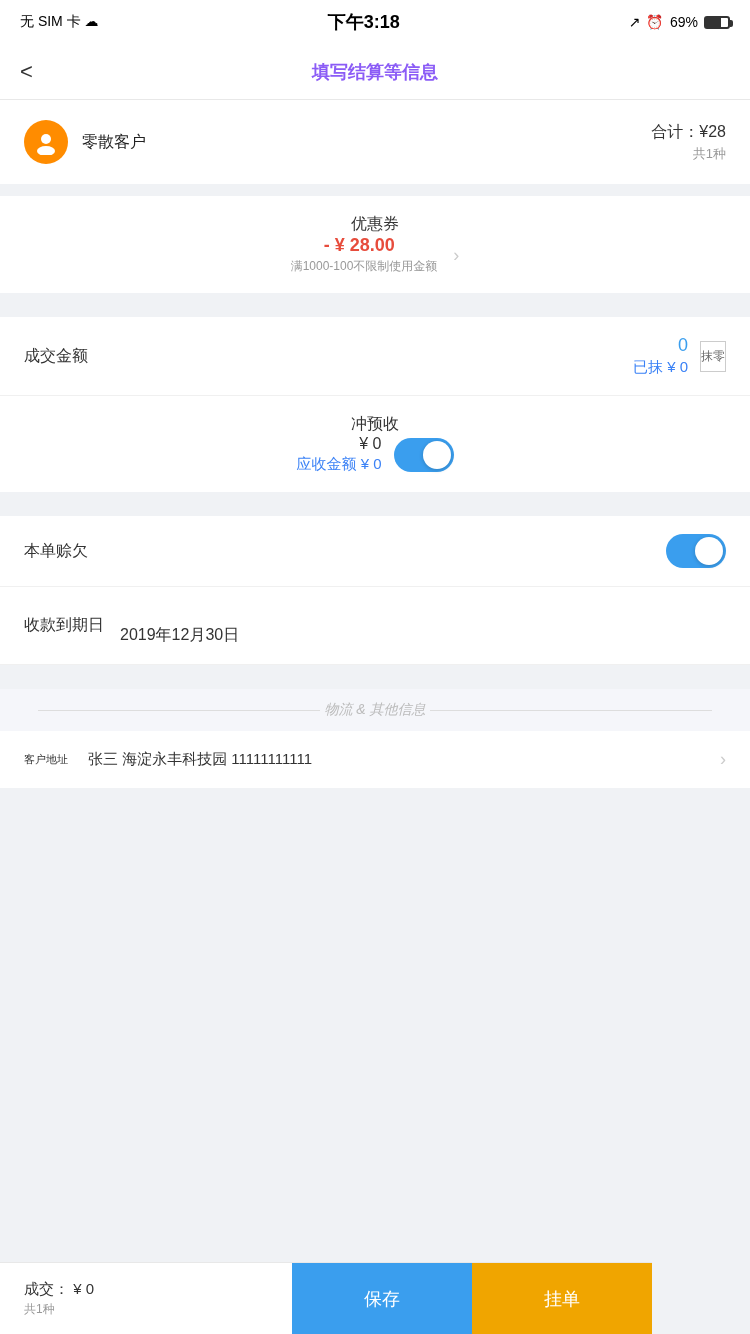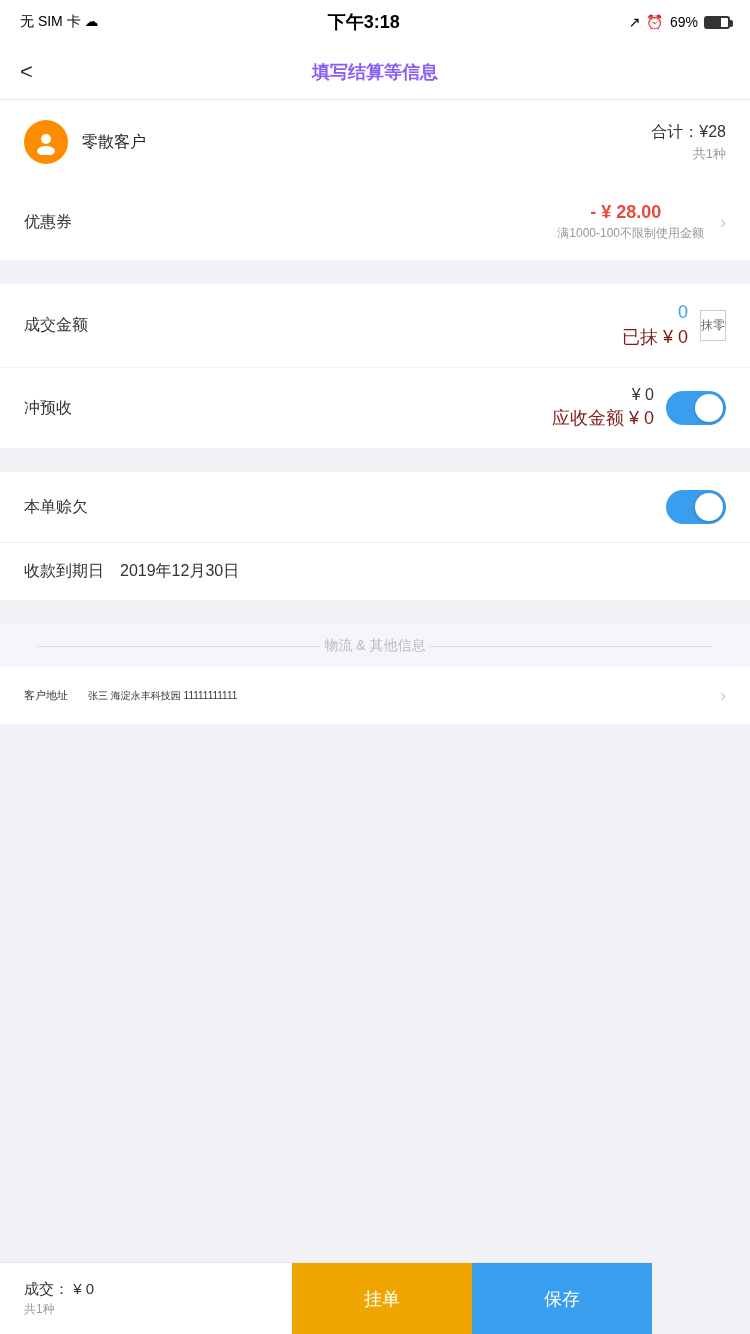--- a/index.html
+++ b/index.html
@@ -73,20 +73,21 @@
       margin-bottom: 12px;
     }
 
     
     .customer-row {
       background: #fff;
       padding: 20px 24px;
       display: flex;
       align-items: center;
       justify-content: space-between;
+      margin-bottom: 12px;
     }
     .customer-left {
       display: flex;
       align-items: center;
       gap: 14px;
     }
     .avatar {
       width: 44px; height: 44px;
       border-radius: 50%;
       background: #ff8c00;
@@ -116,21 +117,21 @@
     
     .form-row {
       background: #fff;
       padding: 18px 24px;
       display: flex;
       align-items: center;
       justify-content: space-between;
       border-bottom: 1px solid #f0f0f0;
       min-height: 60px;
     }
-    .form-row:last-child { border-bottom: none; }
+    .form-row:last-child { border-bottom: none; flex-direction: column; }
     .row-label {
       font-size: 16px;
       color: #333;
       flex-shrink: 0;
     }
     .row-right {
       display: flex;
       align-items: center;
       gap: 12px;
     }
@@ -138,22 +139,22 @@
       font-size: 16px;
       color: #333;
       text-align: right;
     }
     .row-value.blue {
       color: #3a9eee;
       font-size: 18px;
       font-weight: 500;
     }
     .row-sub {
-      font-size: 18px;
-      color: #7f1d1d;
+      font-size: 15px;
+      color: #3b82f6;
       text-align: right;
       margin-top: 2px;
     }
     .row-value-wrap {
       text-align: right;
     }
 
     
     .coupon-value {
       font-size: 18px;
@@ -221,30 +222,32 @@
       gap: 16px;
       border-bottom: 1px solid #f0f0f0;
     }
     .due-date-label {
       font-size: 16px;
       color: #333;
     }
     .due-date-value {
       font-size: 16px;
       color: #333;
+      margin-top: 20px;
     }
 
     
     .logistics-header {
       background: #f5f6fa;
       padding: 12px 38px;
       display: flex;
       align-items: center;
       justify-content: center;
       gap: 4px;
+      font-style: italic;
     }
     .logistics-line {
       flex: 1;
       height: 1px;
       background: #ddd;
     }
     .logistics-title {
       font-size: 14px;
       color: #bbb;
     }
@@ -257,21 +260,21 @@
       align-items: center;
       justify-content: space-between;
     }
     .address-label {
       font-size: 11px;
       color: #333;
       flex-shrink: 0;
       margin-right: 20px;
     }
     .address-value {
-      font-size: 10px;
+      font-size: 15px;
       color: #333;
       flex: 1;
       text-align: left;
     }
 
     
     .empty-space {
       height: 180px;
       background: #f0f2f5;
     }
@@ -426,15 +429,15 @@
 <div class="empty-space"></div>
 
 <div class="bottom-bar">
   <div class="bottom-info">
     <div class="bottom-deal">
       <span>成交：</span>
       <span>¥ 0</span>
     </div>
     <div class="bottom-count">共1种</div>
   </div>
+  <button class="bottom-btn btn-save">保存</button>
   <button class="bottom-btn btn-hang">挂单</button>
-  <button class="bottom-btn btn-save">保存</button>
 </div>
 
 </body></html>

